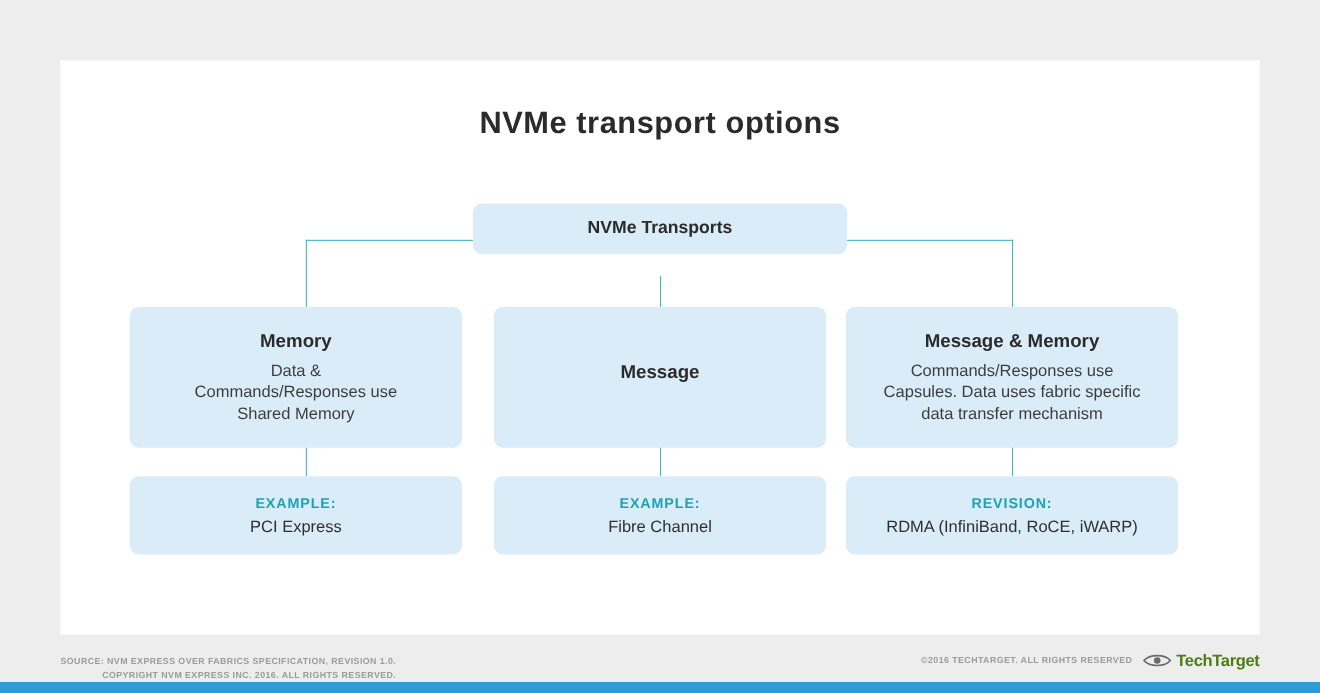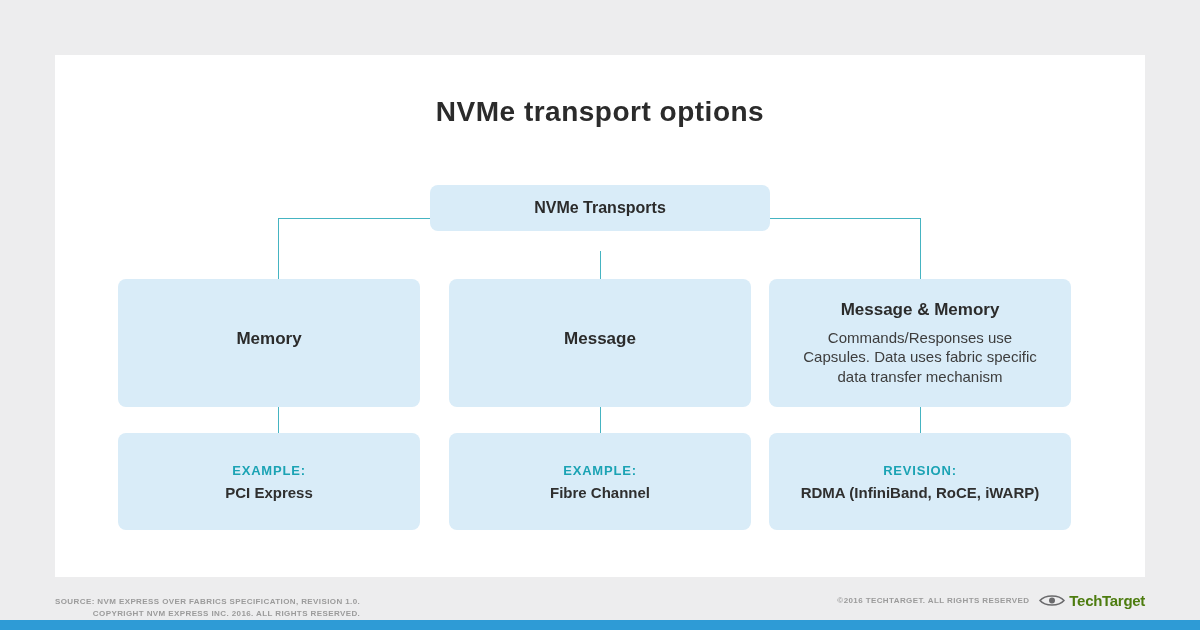--- a/index.html
+++ b/index.html
@@ -32,36 +32,36 @@
     border-radius: 8px;
     display: flex;
     flex-direction: column;
     justify-content: center;
     align-items: center;
     text-align: center;
   }
   .root-node { left: 430px; top: 185px; width: 340px; height: 46px; }
   .root-label { font-size: 16px; font-weight: bold; color: #2b2b2b; }
   .main-node { top: 279px; width: 302px; height: 128px; padding: 0 18px; }
-  .example-node { top: 433px; width: 302px; height: 97px; padding: 0 14px; }
+  .example-node { top: 433px; width: 302px; height: 71px; padding: 0 14px; }
   .col-0 { left: 118px; }
   .col-1 { left: 449px; }
   .col-2 { left: 769px; }
   .node-heading { font-size: 17px; font-weight: bold; color: #2b2b2b; margin-bottom: 8px; }
   .node-desc { font-size: 15px; color: #3d3d3d; line-height: 1.3; }
   .desc-narrow { max-width: 205px; }
   .desc-wide { max-width: 238px; }
   .example-label {
     font-size: 13px;
     font-weight: bold;
     color: #1ba3b4;
     letter-spacing: 0.8px;
     margin-bottom: 6px;
   }
-  .example-value { font-size: 15px; color: #2f2f2f; font-weight: bold; }
+  .example-value { font-size: 15px; color: #2f2f2f; }
   .connector { position: absolute; background: #45b4c2; }
   .footer-source {
     position: absolute;
     left: 55px; top: 596px;
     font-size: 8px;
     font-weight: bold;
     color: #9b9b9b;
     letter-spacing: 0.4px;
     line-height: 1.55;
     text-align: right;
@@ -103,20 +103,21 @@
 <div class="connector" style="left:278px; top:407px; width:1px; height:26px;"></div>
 <div class="connector" style="left:600px; top:407px; width:1px; height:26px;"></div>
 <div class="connector" style="left:920px; top:407px; width:1px; height:26px;"></div>
 
 <div class="node root-node">
   <div class="root-label">NVMe Transports</div>
 </div>
 
 <div class="node main-node col-0">
   <div class="node-heading">Memory</div>
+  <div class="node-desc desc-narrow">Data &amp; Commands/Responses use Shared Memory</div>
 </div>
 <div class="node example-node col-0">
   <div class="example-label">EXAMPLE:</div>
   <div class="example-value">PCI Express</div>
 </div>
 
 <div class="node main-node col-1">
   <div class="node-heading">Message</div>
 </div>
 <div class="node example-node col-1">

